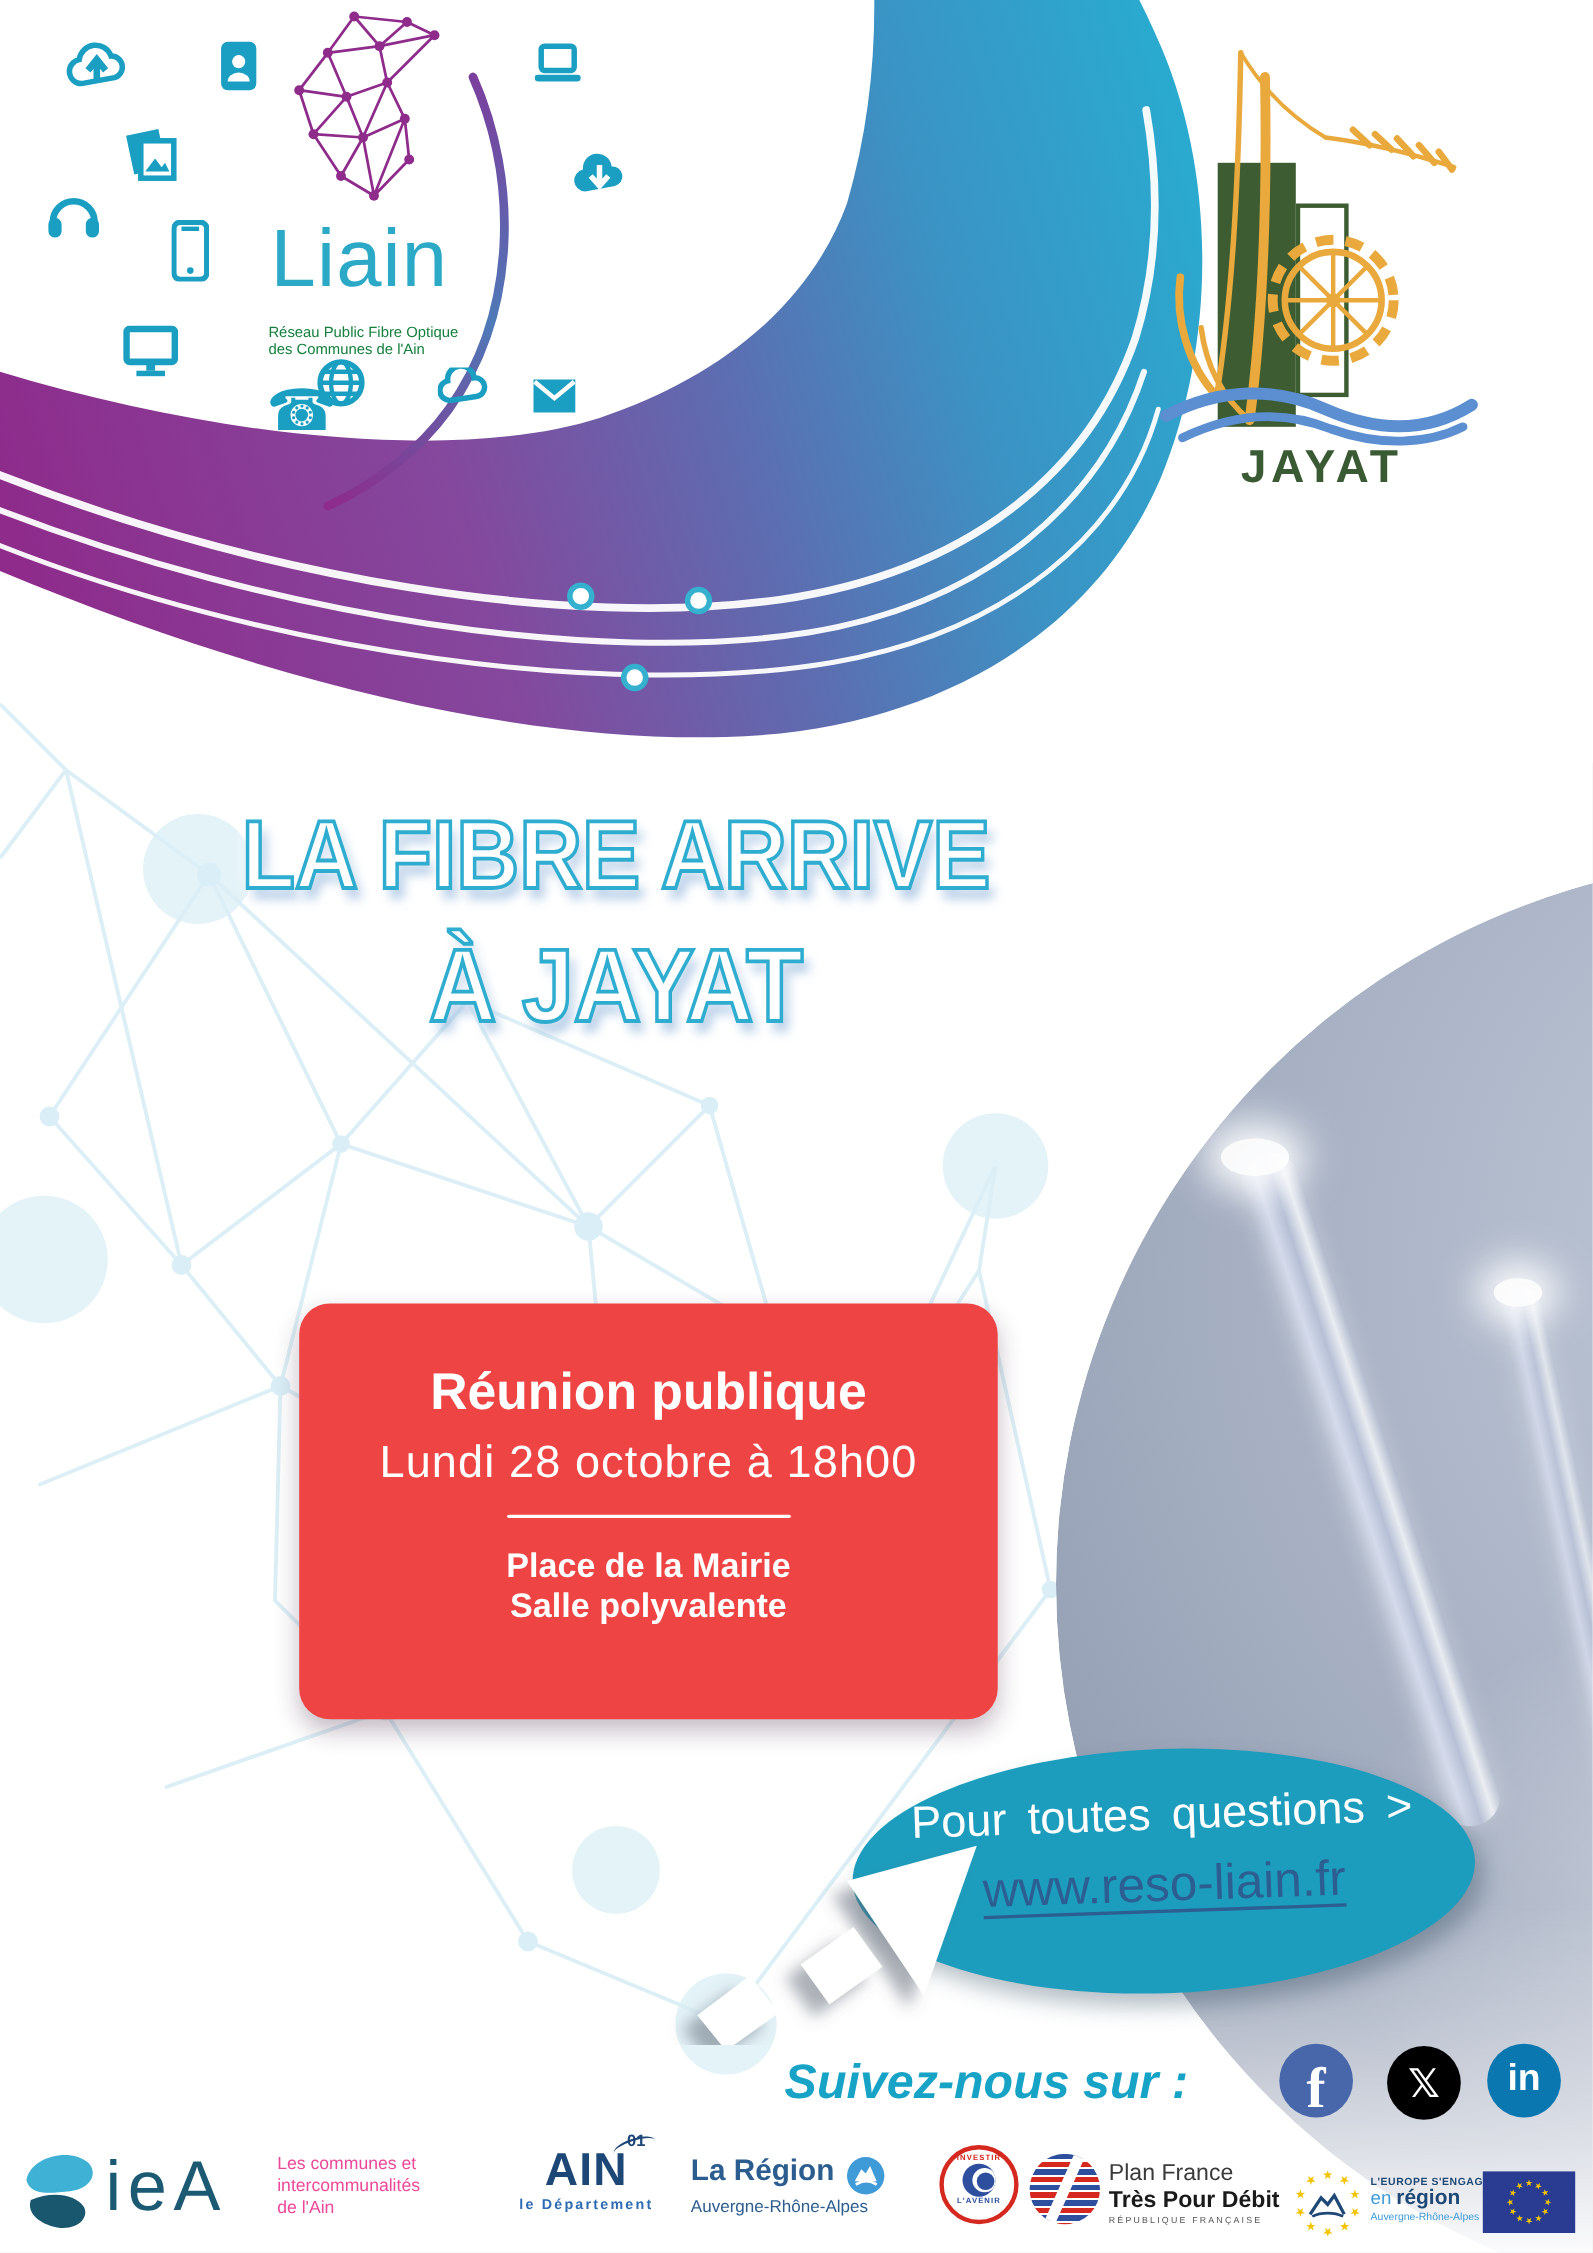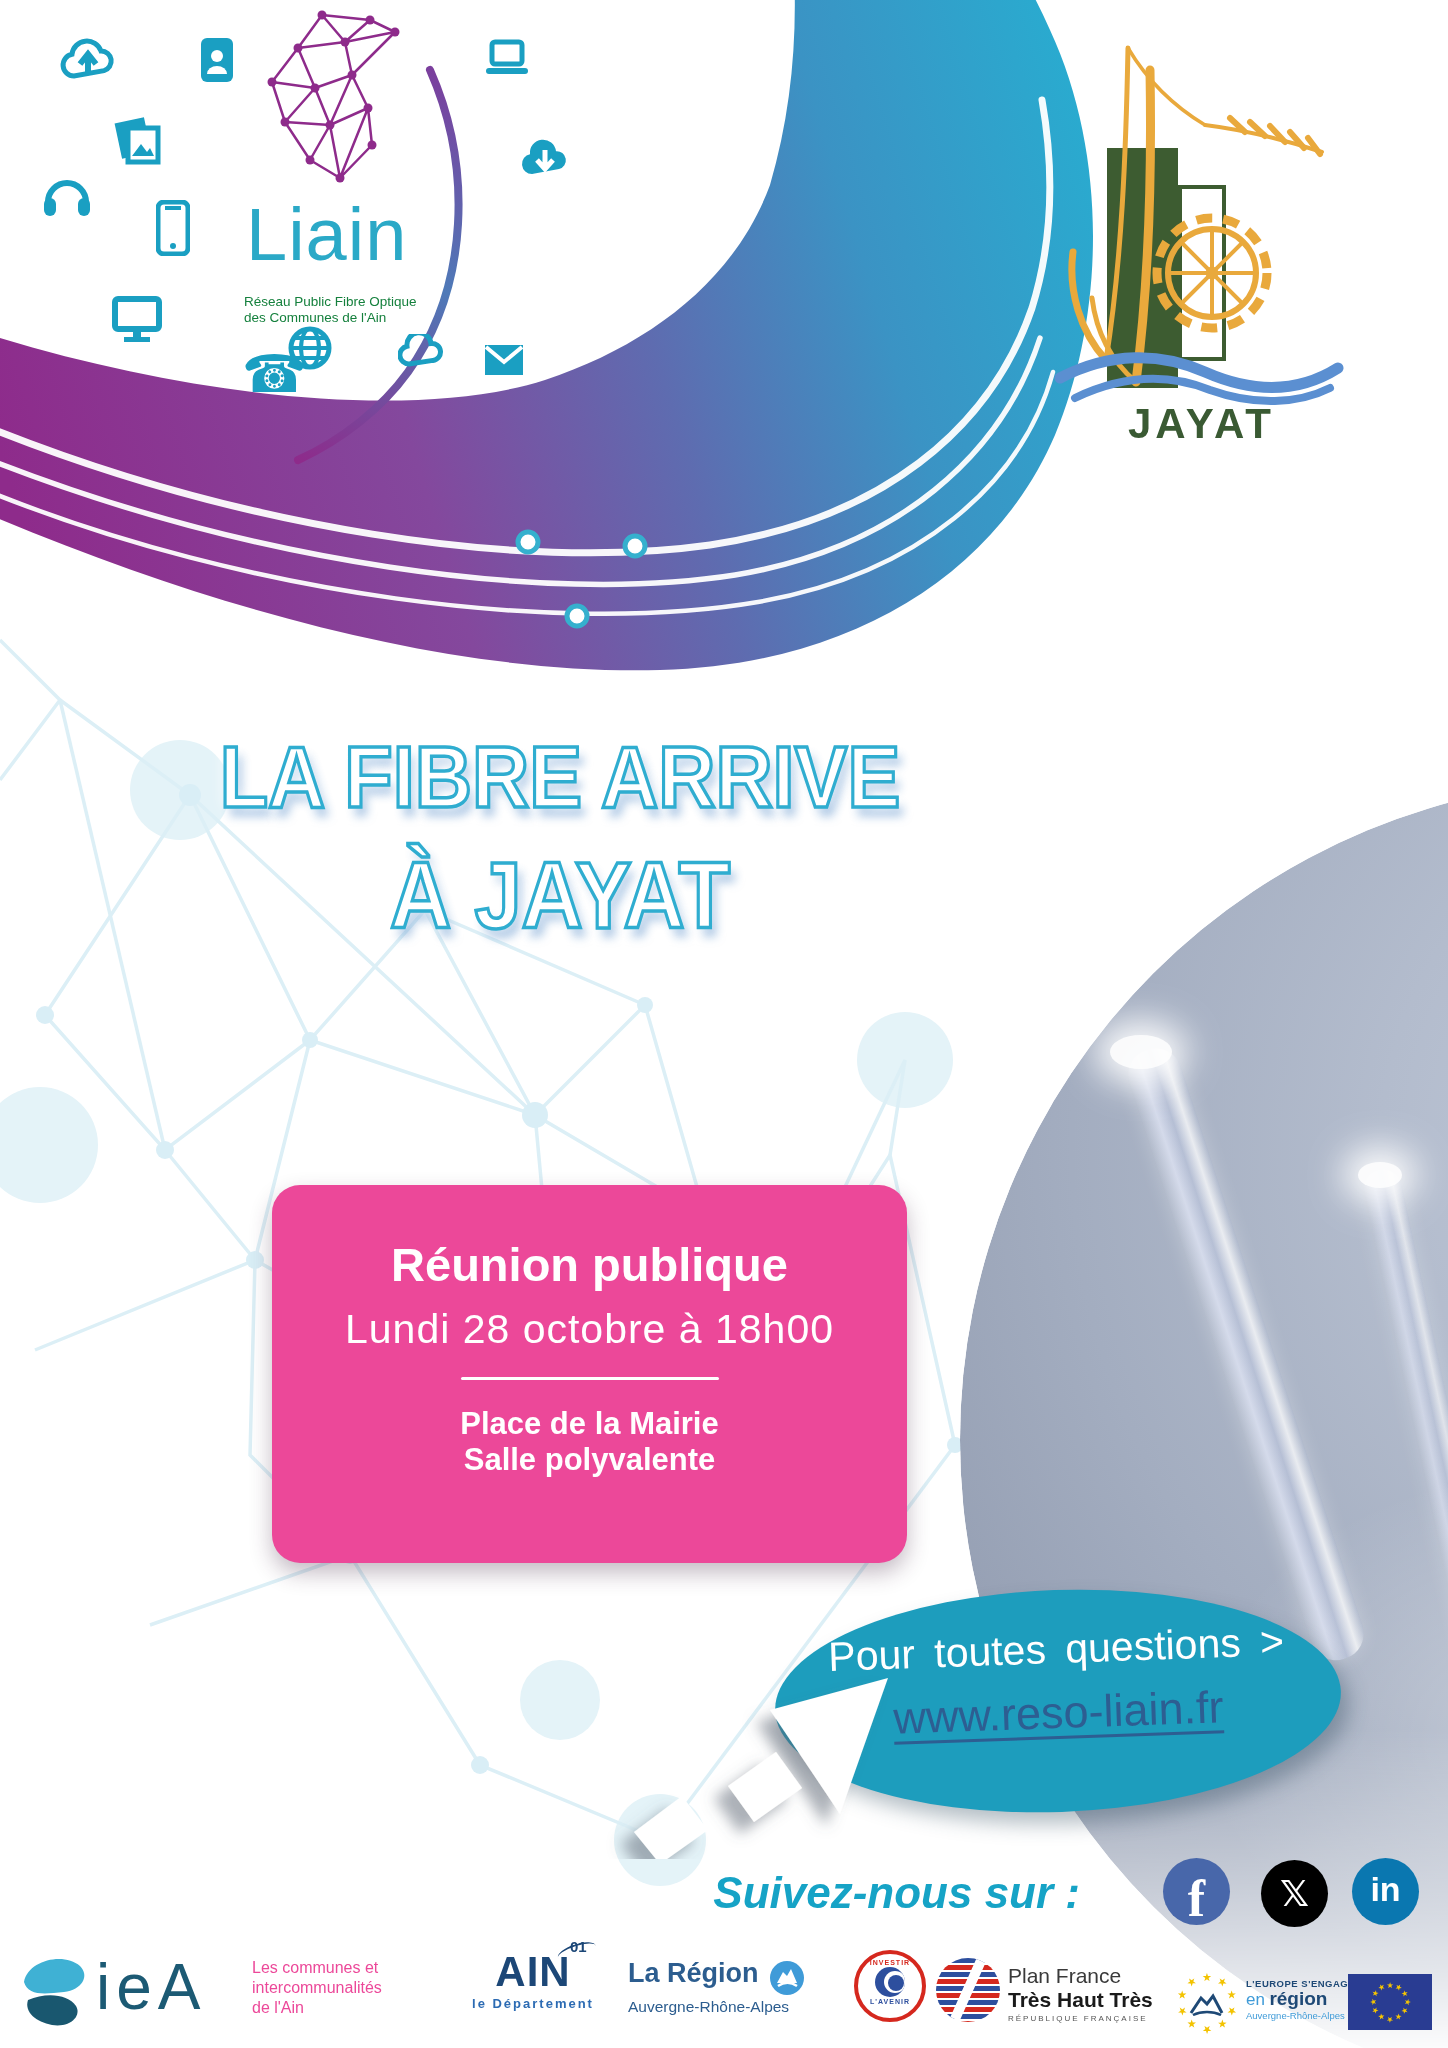--- a/index.html
+++ b/index.html
@@ -33,21 +33,21 @@
   .headline{
     text-align:center;font-weight:700;color:#ffffff;letter-spacing:0px;
     -webkit-text-stroke:3.5px #2fadd0;
     text-shadow:0 0 16px rgba(255,255,255,.95), 6px 9px 10px rgba(86,140,200,.55);
     transform:scaleX(.9);white-space:nowrap;
   }
 
   
   .card{
     left:272px;top:1185px;width:635px;height:378px;border-radius:28px;
-    background:#ec4899;box-shadow:0 10px 22px rgba(60,30,60,.30);
+    background:#ef4444;box-shadow:0 10px 22px rgba(60,30,60,.30);
     color:#fff;text-align:center;
   }
   .card .hr{width:258px;height:3px;background:#fff;margin:24px auto 26px auto;border-radius:2px;}
 
   
   .bubble{
     left:775px;top:1590px;width:566px;height:222px;border-radius:50%;
     background:#1d9dbd;transform:rotate(-2deg);
     box-shadow:8px 12px 20px rgba(40,70,90,.35);
     color:#fff;text-align:center;
@@ -339,21 +339,21 @@
       <span style="position:absolute;left:13px;top:8px;width:16px;height:16px;border-radius:50%;background:#2d4f9e;"></span>
     </div>
     <div style="font-size:7px;font-weight:700;color:#2d4f9e;letter-spacing:1px;">L'AVENIR</div>
   </div>
 
   <div class="abs" style="left:936px;top:1958px;width:64px;height:64px;border-radius:50%;overflow:hidden;background:repeating-linear-gradient(180deg,#2d4f9e 0 5px,#ffffff 5px 7px,#d5281e 7px 12px,#ffffff 12px 14px);">
     <span style="position:absolute;left:26px;top:-4px;width:10px;height:76px;background:#fff;transform:rotate(24deg);border-radius:5px;"></span>
   </div>
   <div class="abs" style="left:1008px;top:1964px;width:170px;">
     <div style="font-size:21px;color:#3a3a3a;">Plan France</div>
-    <div style="font-size:21px;font-weight:700;color:#1a1a1a;">Très Haut Très</div>
+    <div style="font-size:21px;font-weight:700;color:#1a1a1a;">Très Pour Débit</div>
     <div style="font-size:8px;letter-spacing:2px;color:#555;margin-top:2px;">RÉPUBLIQUE FRANÇAISE</div>
   </div>
 
   <div class="abs" style="left:1176px;top:1972px;width:62px;height:62px;">
     <span class="star" style="transform:translate(-50%,-50%) rotate(0deg)   translateY(-26px);font-size:11px;">★</span>
     <span class="star" style="transform:translate(-50%,-50%) rotate(36deg)  translateY(-26px);font-size:11px;">★</span>
     <span class="star" style="transform:translate(-50%,-50%) rotate(72deg)  translateY(-26px);font-size:11px;">★</span>
     <span class="star" style="transform:translate(-50%,-50%) rotate(108deg) translateY(-26px);font-size:11px;">★</span>
     <span class="star" style="transform:translate(-50%,-50%) rotate(144deg) translateY(-26px);font-size:11px;">★</span>
     <span class="star" style="transform:translate(-50%,-50%) rotate(180deg) translateY(-26px);font-size:11px;">★</span>

